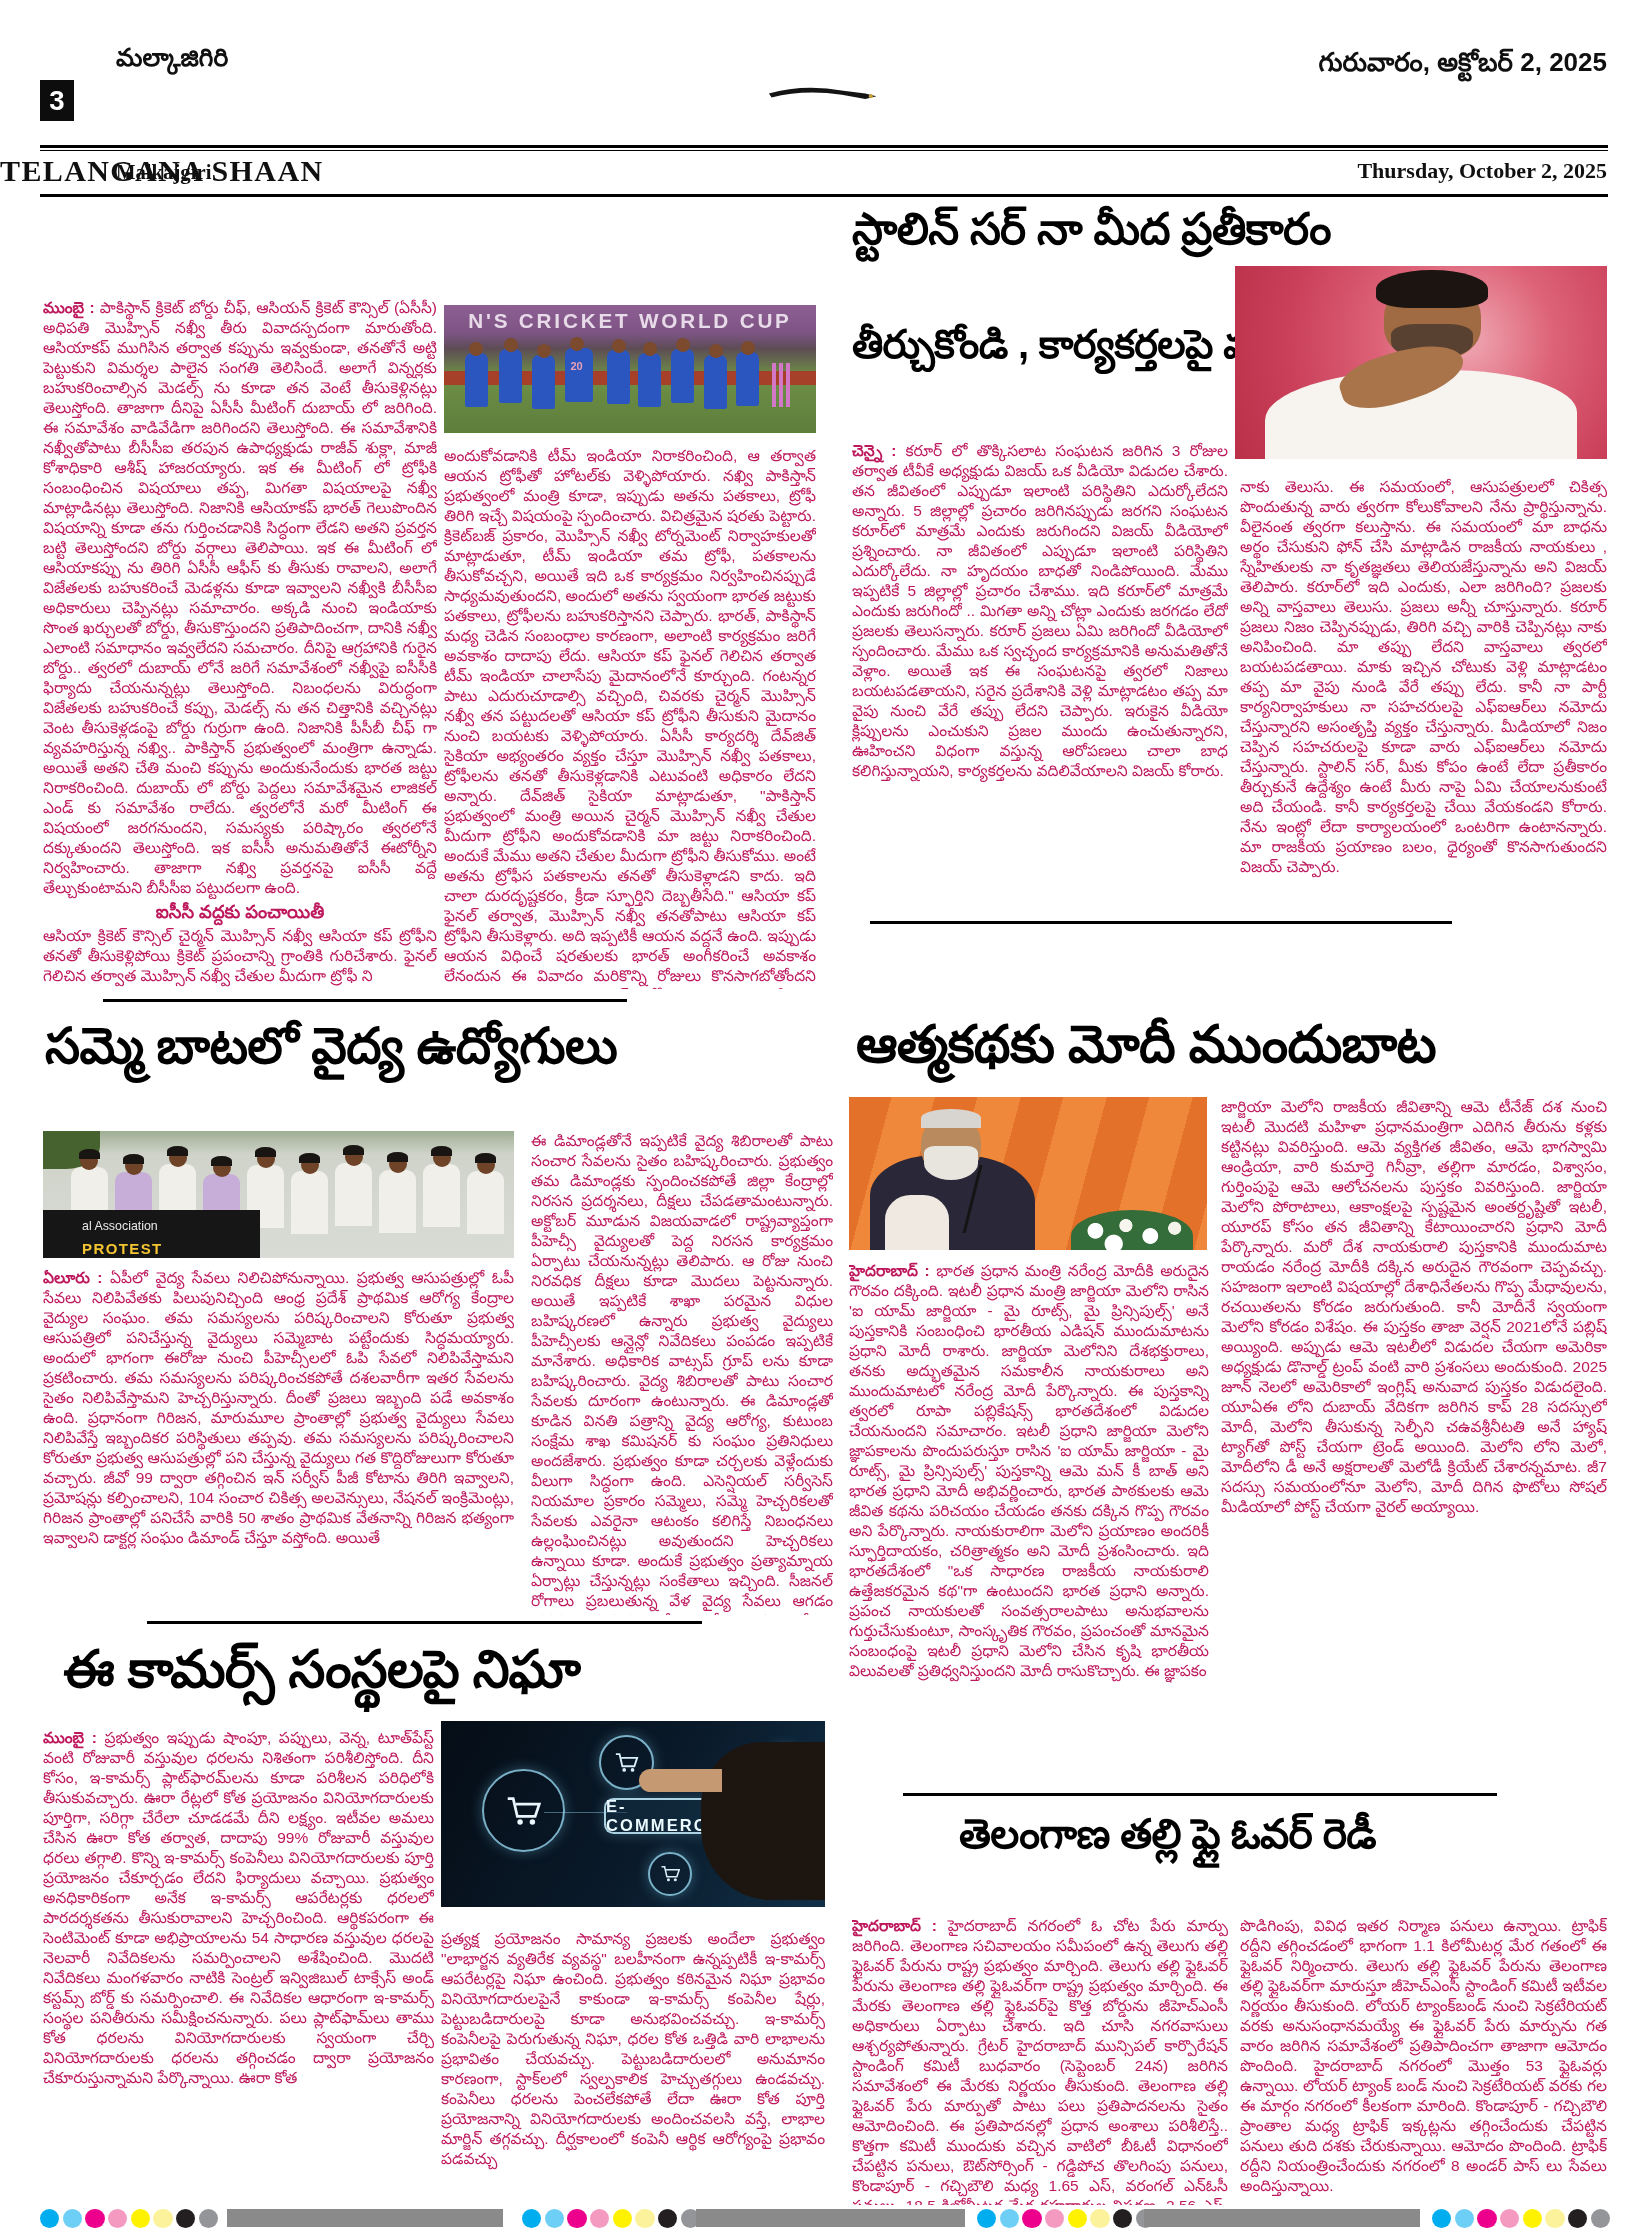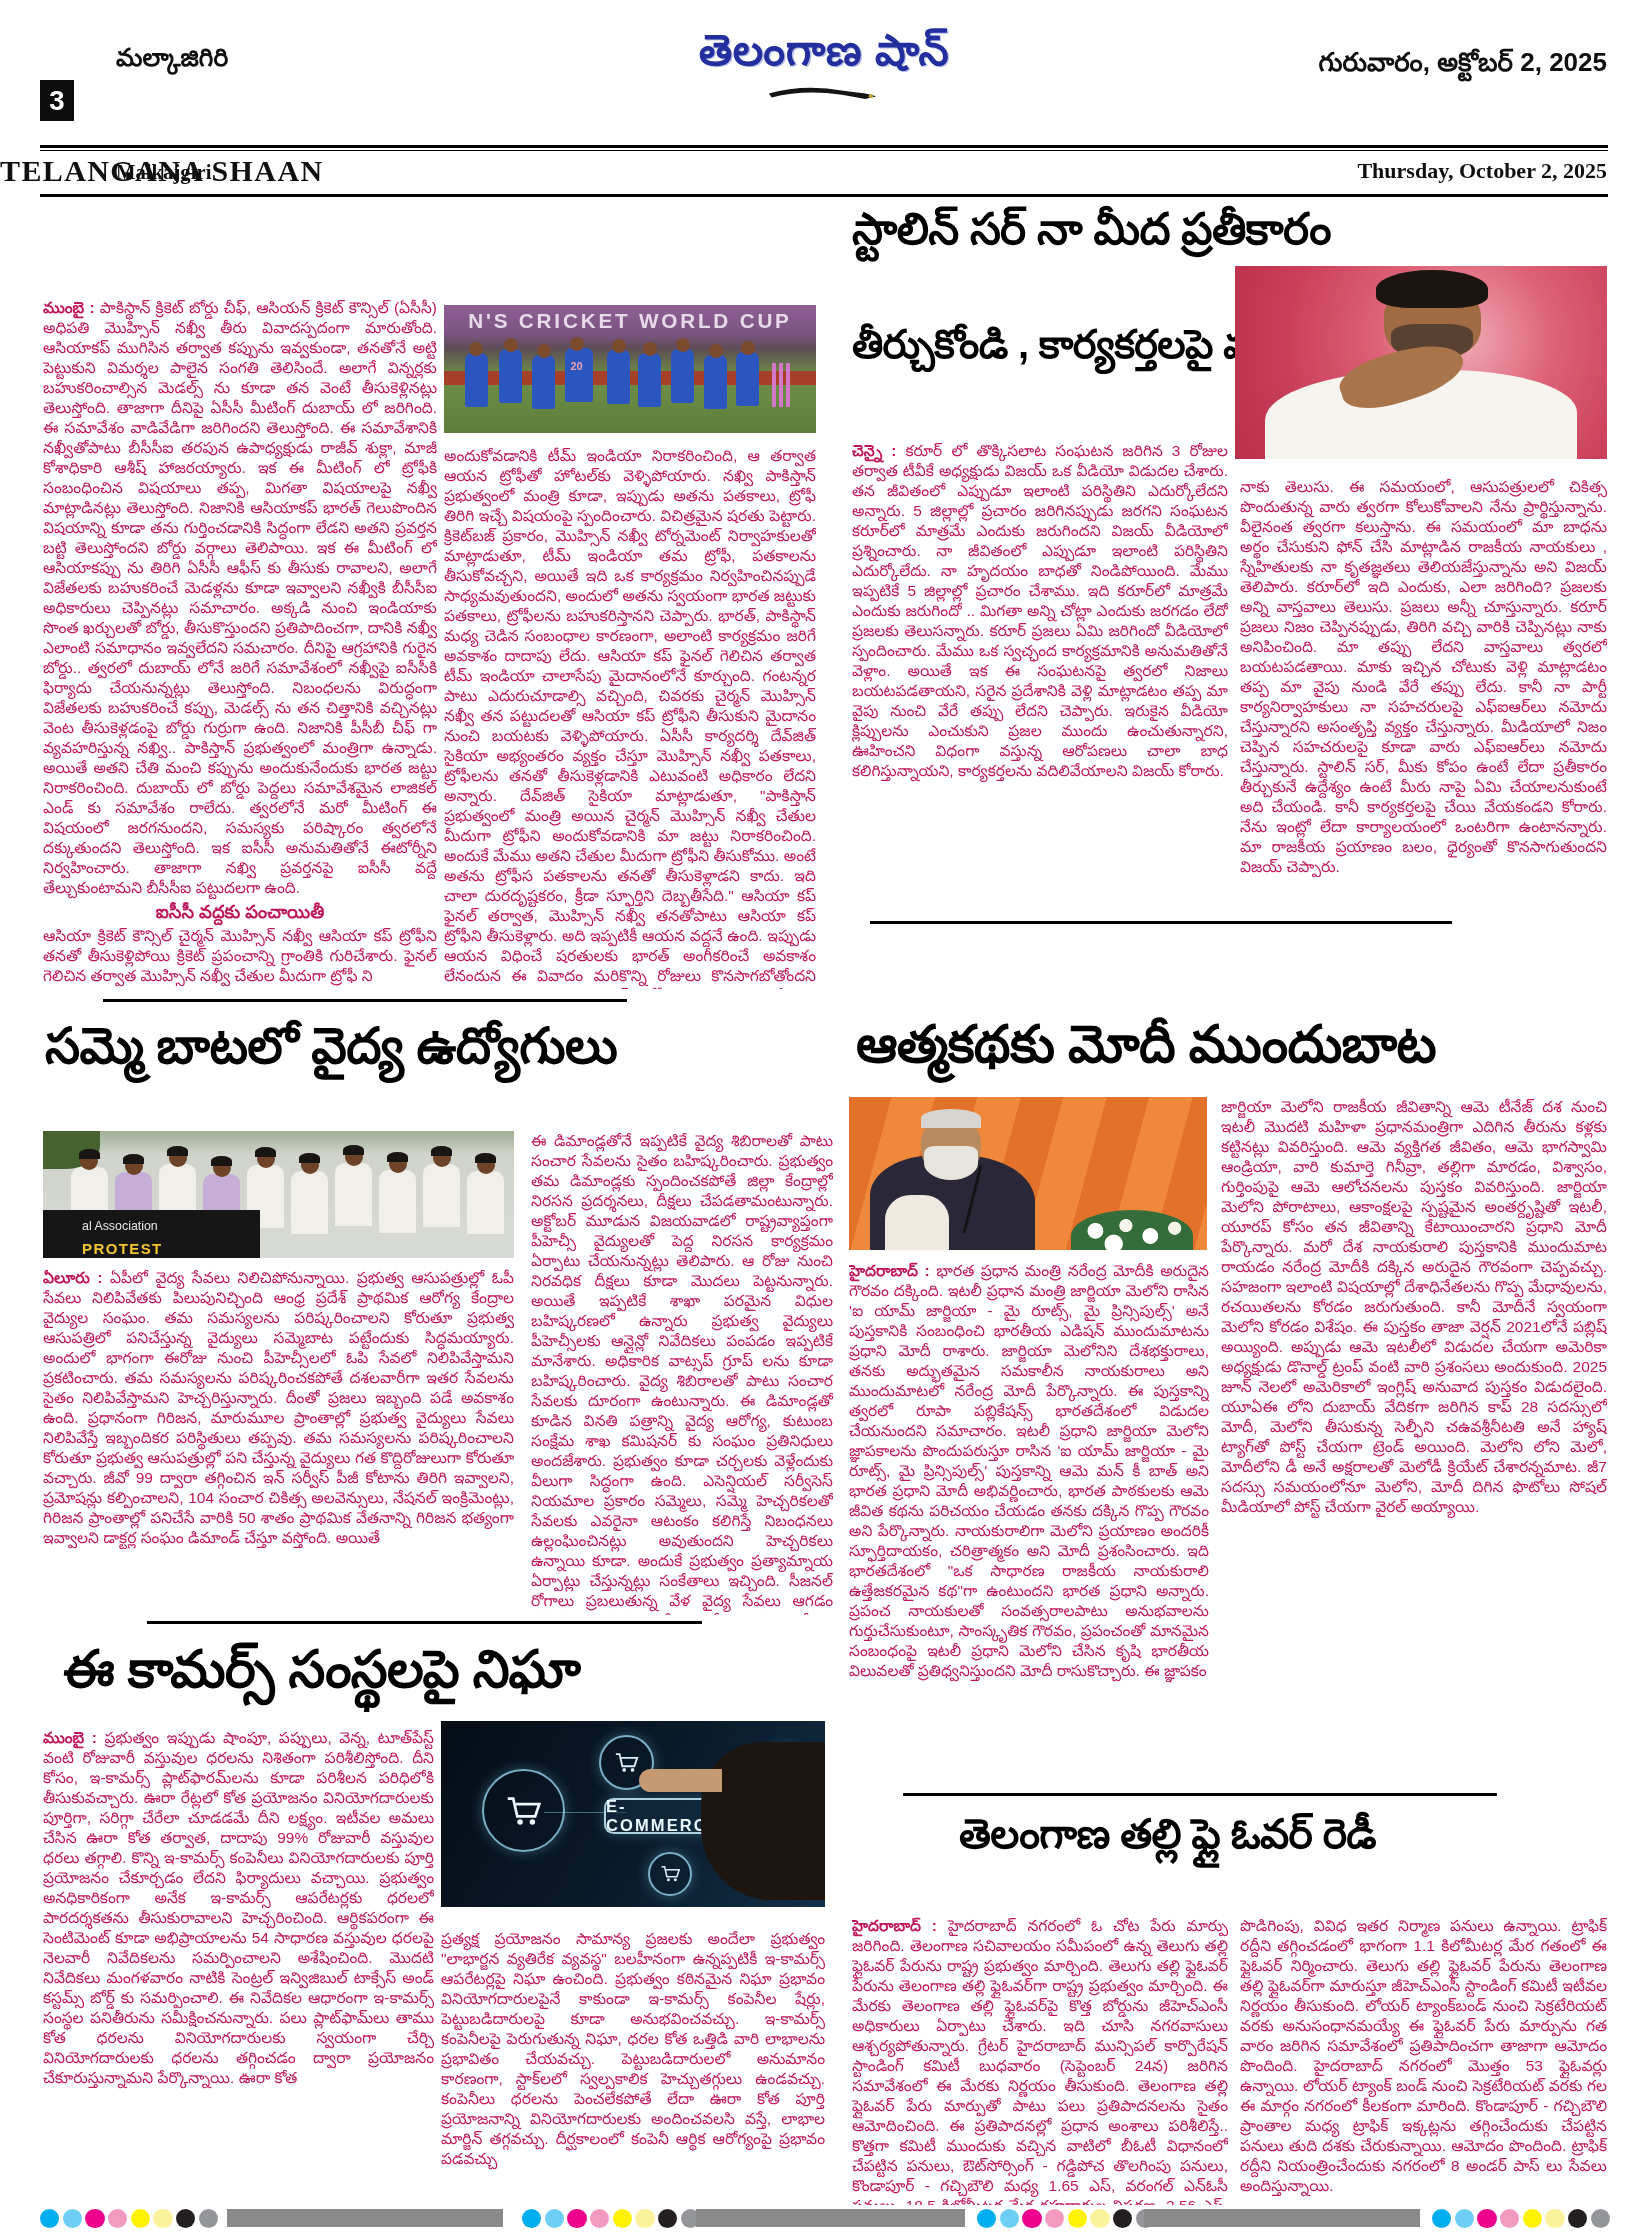--- a/index.html
+++ b/index.html
@@ -83,21 +83,20 @@
 </style>
 </head>
 <body>
 
 <div class="page">
 
   <div class="pagebox">
     <span>3</span>
   </div>
   <div class="abs ed-te">మల్కాజిగిరి</div>
-  <div class="abs masthead">తెలంగాణ షాన్</div>
   <svg class="abs swoosh" width="124" height="20.7" viewBox="0 0 180 30">
     <path d="M10 18 Q 60 4 118 14 L150 18 L166 22 L150 26 L116 20 Q 60 12 14 24 Z" fill="#141414"></path>
     <circle cx="158" cy="22" r="3" fill="#c8a23a"></circle>
   </svg>
   <div class="abs date-te">గురువారం, అక్టోబర్ 2, 2025</div>
   <div class="hr" style="left:40px;top:145px;width:1568px;height:2.8px"></div>
   <div class="hr" style="left:40px;top:150px;width:1568px;height:0.7px"></div>
   <div class="abs ed-en">Malkajgiri</div>
   <div class="abs paper-en">TELANGANA SHAAN</div>
   <div class="abs date-en">Thursday, October 2, 2025</div>

